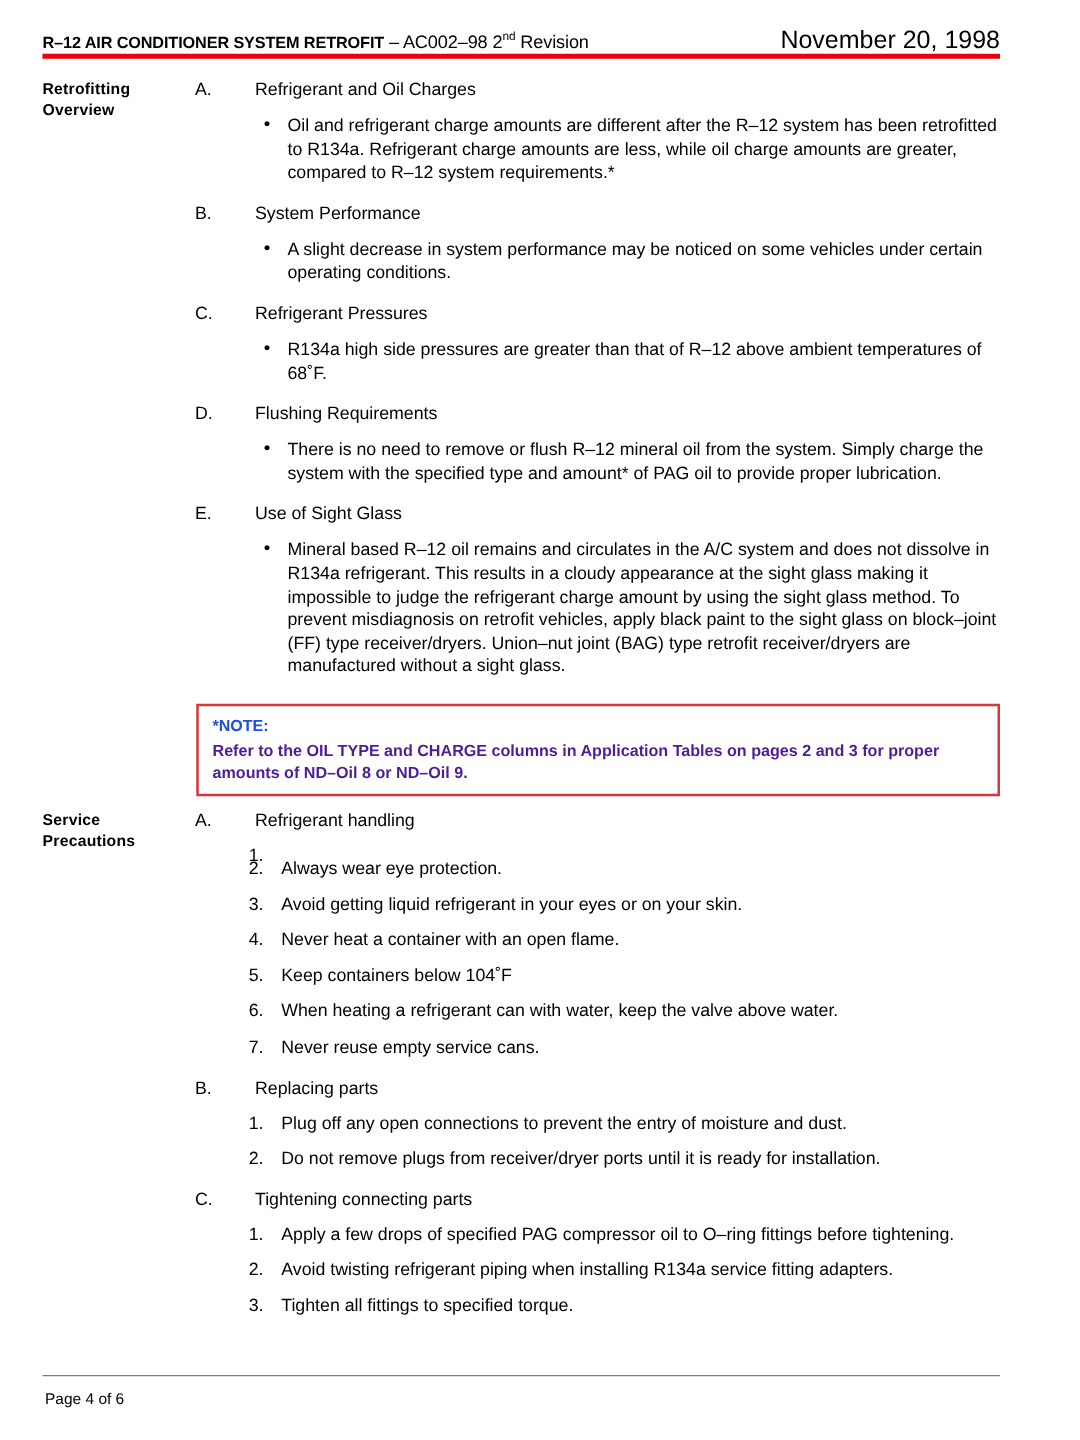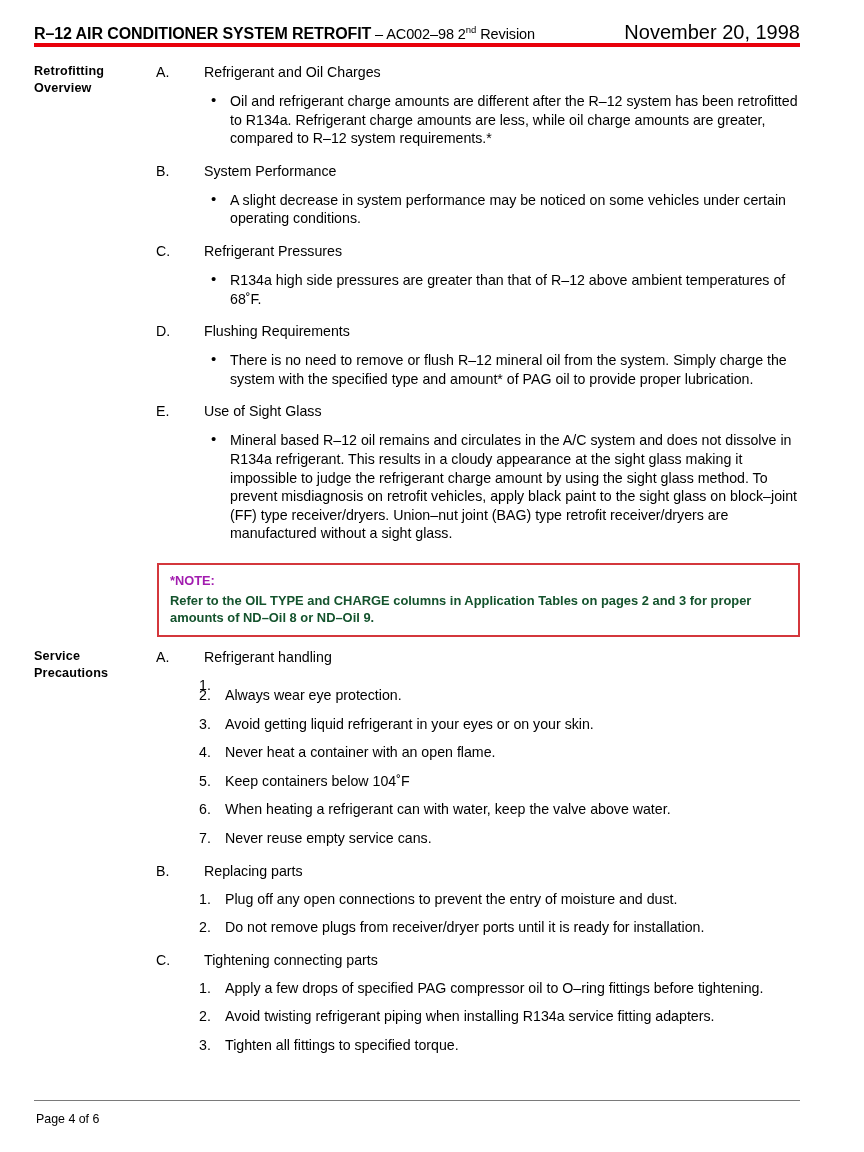--- a/index.html
+++ b/index.html
@@ -33,21 +33,21 @@
     align-items: baseline;
     justify-content: space-between;
   }
   .header-left {
     font-size: 14.5px;
     white-space: nowrap;
     letter-spacing: -0.1px;
   }
   .header-title {
     font-weight: bold;
-    font-size: 16px;
+    font-size: 13px;
   }
   .header-sub {
     font-weight: normal;
     font-size: 14.5px;
     margin-top: 16px;
   }
   .sup {
     font-size: 9.5px;
     vertical-align: super;
     line-height: 0;
@@ -142,31 +142,31 @@
     position: absolute;
     left: 157px;
     top: 563px;
     width: 643px;
     border: 2px solid #d4373c;
     box-sizing: border-box;
     padding: 7px 11px 9px 11px;
     background: #ffffff;
   }
   .note-title {
-    color: #a21caf;
+    color: #1d4ed8;
     font-weight: bold;
     font-size: 12.8px;
     line-height: 17px;
     margin-bottom: 4px;
   }
   .note-body {
     font-weight: bold;
     font-size: 12.9px;
     line-height: 16.5px;
-    color: #14532d;
+    color: #4c1d95;
   }
 
   
   .footer-rule {
     position: absolute;
     left: 34px;
     top: 1100px;
     width: 766px;
     height: 1px;
     background: #7a7a7a;

